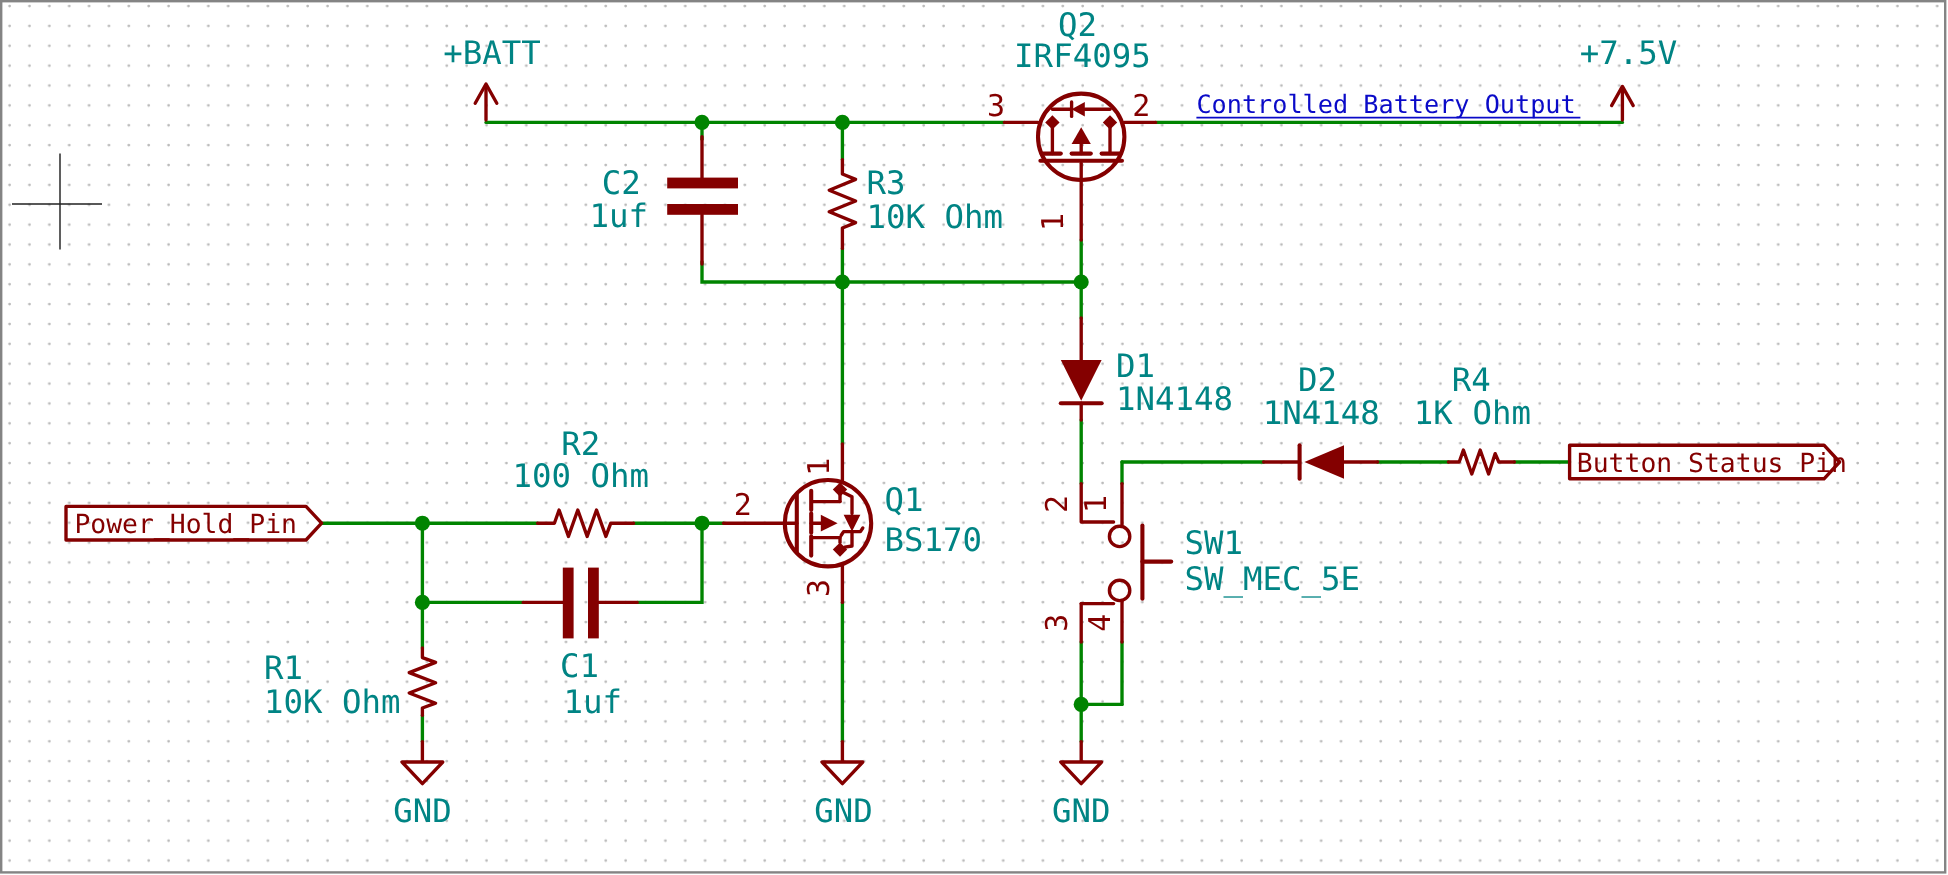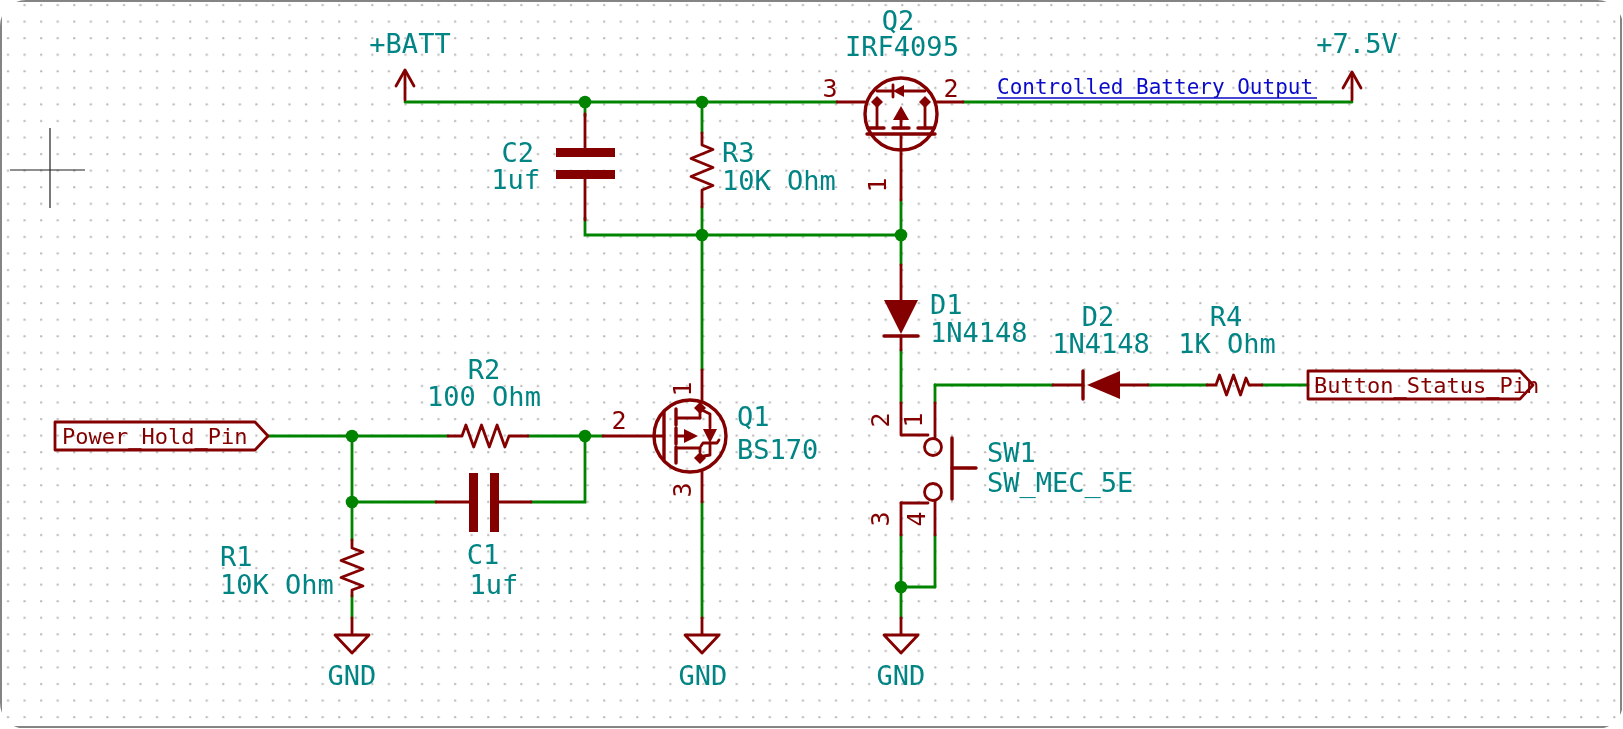--- a/index.html
+++ b/index.html
@@ -1,16 +1,16 @@
 <!DOCTYPE html>
 <html style="--c-wire: #008400; --c-component: #840000; --c-value: #008484; --c-net: #0A0AC8; --c-grid: #b9b9b9; --c-crosshair: #202020; --c-frame: #848484;"><head>
 <meta charset="utf-8">
 <style>
   html,body{margin:0;padding:0;background:#ffffff;}
-  .canvas-wrap{position:relative;width:1623px;height:729px;background:#fff;overflow:hidden;border-radius:26px;}
+  .canvas-wrap{position:relative;width:1623px;height:729px;background:#fff;overflow:hidden;}
   svg{display:block;}
   text{font-family:"DejaVu Sans Mono","Liberation Mono",monospace;}
   .wire{stroke:var(--c-wire);stroke-width:2.8;fill:none;stroke-linecap:round;}
   .comp{stroke:var(--c-component);stroke-width:2.8;fill:none;stroke-linecap:round;stroke-linejoin:round;}
   .compthick{stroke:var(--c-component);stroke-width:3.4;fill:none;stroke-linecap:round;}
   .compfill{fill:var(--c-component);stroke:none;}
   .junction{fill:var(--c-wire);stroke:none;}
   .val{fill:var(--c-value);font-size:27px;}
   .pin{fill:var(--c-component);font-size:25px;}
   .netlabel{fill:var(--c-net);font-size:21px;}

